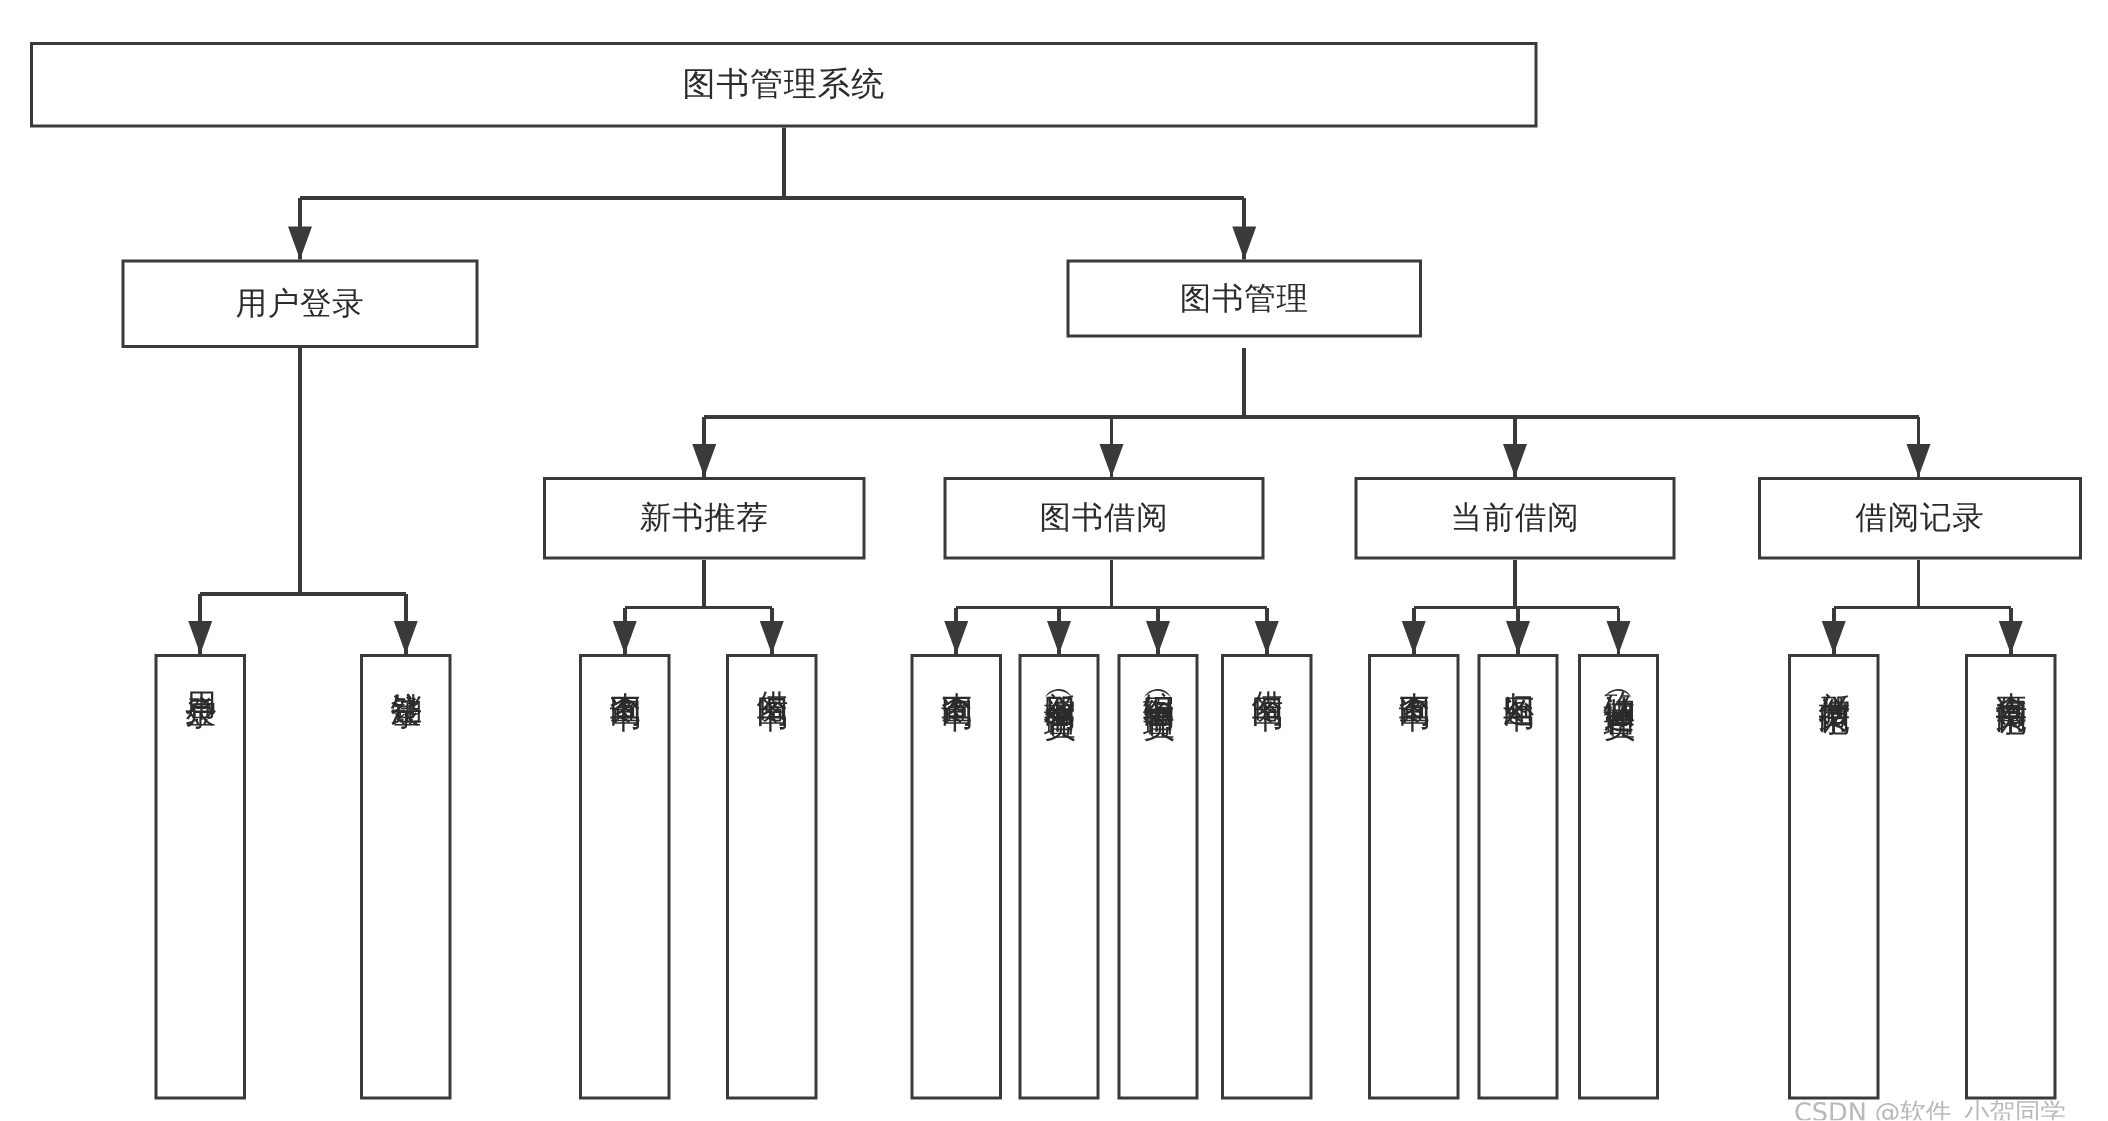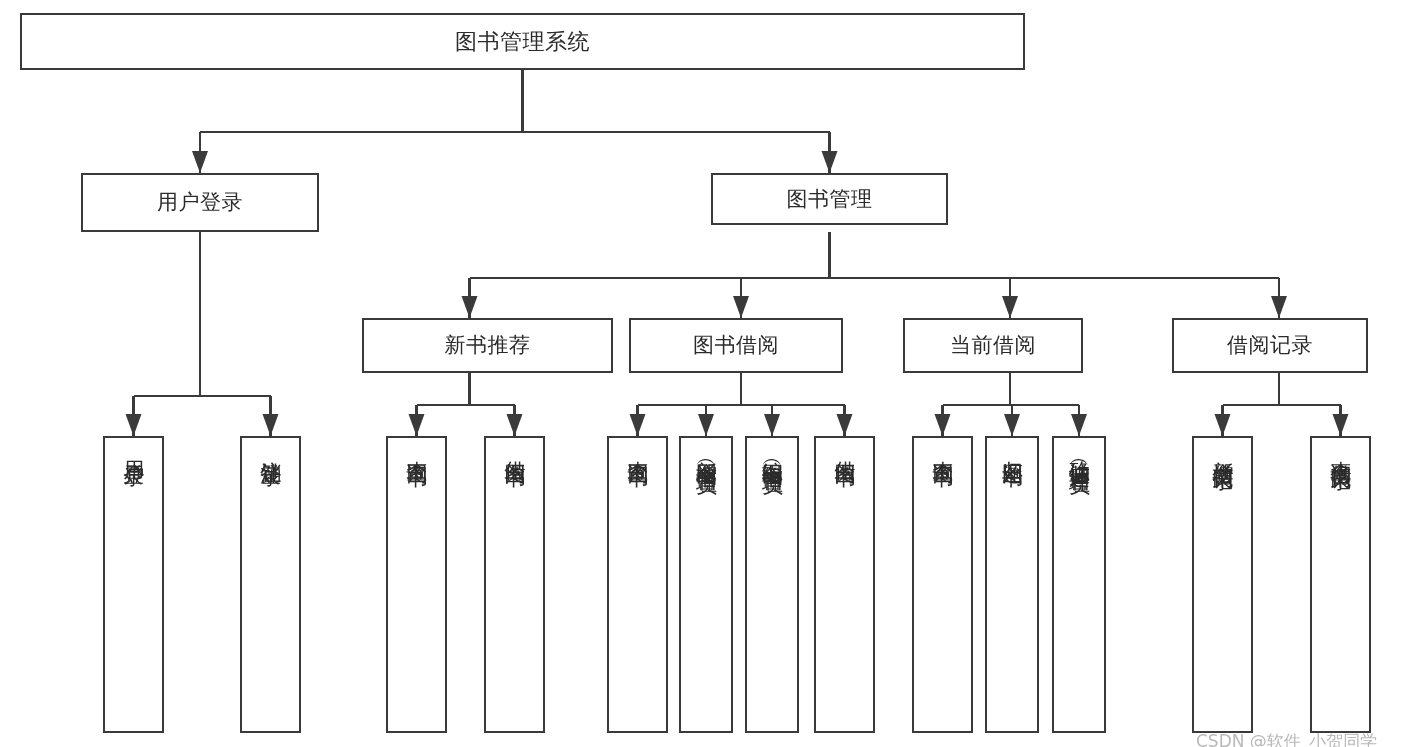--- a/index.html
+++ b/index.html
@@ -124,39 +124,39 @@
       <line x1="1079" y1="405" x2="1079" y2="436" stroke="#3a3a3a" stroke-width="2.5" shape-rendering="crispEdges"></line>
       <polygon points="1071,414 1087,414 1079,436" fill="#3a3a3a"></polygon>
       <line x1="1279" y1="373" x2="1279" y2="405" stroke="#3a3a3a" stroke-width="2.5" shape-rendering="crispEdges"></line>
       <line x1="1222.5" y1="405" x2="1340.5" y2="405" stroke="#3a3a3a" stroke-width="2.5" shape-rendering="crispEdges"></line>
       <line x1="1222.5" y1="405" x2="1222.5" y2="436" stroke="#3a3a3a" stroke-width="2.5" shape-rendering="crispEdges"></line>
       <polygon points="1214.5,414 1230.5,414 1222.5,436" fill="#3a3a3a"></polygon>
       <line x1="1340.5" y1="405" x2="1340.5" y2="436" stroke="#3a3a3a" stroke-width="2.5" shape-rendering="crispEdges"></line>
       <polygon points="1332.5,414 1348.5,414 1340.5,436" fill="#3a3a3a"></polygon>
     </svg>
   <div id="nodes">
-      <div class="node horiz root" style="left: 20px; top: 13px; width: 1005px; height: 57px;">
+      <div class="node horiz root" style="left: 20px; top: 28px; width: 1005px; height: 57px;">
         <span class="label">图书管理系统</span>
       </div>
       <div class="node horiz" style="left: 81px; top: 173px; width: 238px; height: 59px;">
         <span class="label">用户登录</span>
       </div>
       <div class="node horiz" style="left: 711px; top: 173px; width: 237px; height: 52px;">
         <span class="label">图书管理</span>
       </div>
-      <div class="node horiz" style="left: 362px; top: 318px; width: 251px; height: 55px;">
+      <div class="node horiz" style="left: 362px; top: 318px; width: 215px; height: 55px;">
         <span class="label">新书推荐</span>
       </div>
       <div class="node horiz" style="left: 629px; top: 318px; width: 214px; height: 55px;">
         <span class="label">图书借阅</span>
       </div>
-      <div class="node horiz" style="left: 903px; top: 318px; width: 180px; height: 55px;">
+      <div class="node horiz" style="left: 903px; top: 318px; width: 214px; height: 55px;">
         <span class="label">当前借阅</span>
       </div>
-      <div class="node horiz" style="left: 1172px; top: 318px; width: 196px; height: 55px;">
+      <div class="node horiz" style="left: 1172px; top: 318px; width: 216px; height: 55px;">
         <span class="label">借阅记录</span>
       </div>
       <div class="node vert" style="left: 103px; top: 436px; width: 61px; height: 297px;">
         <span class="label">用户登录</span>
       </div>
       <div class="node vert" style="left: 240px; top: 436px; width: 61px; height: 297px;">
         <span class="label">注销登录</span>
       </div>
       <div class="node vert" style="left: 386px; top: 436px; width: 61px; height: 297px;">
         <span class="label">查询图书</span>

